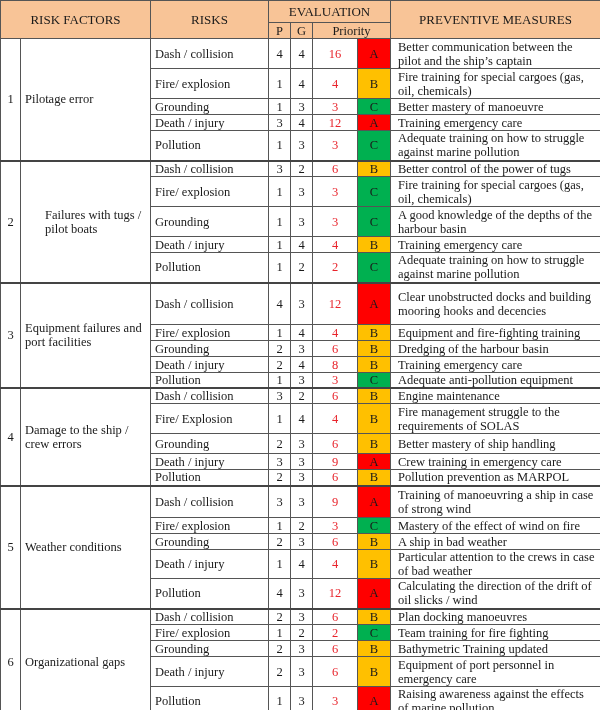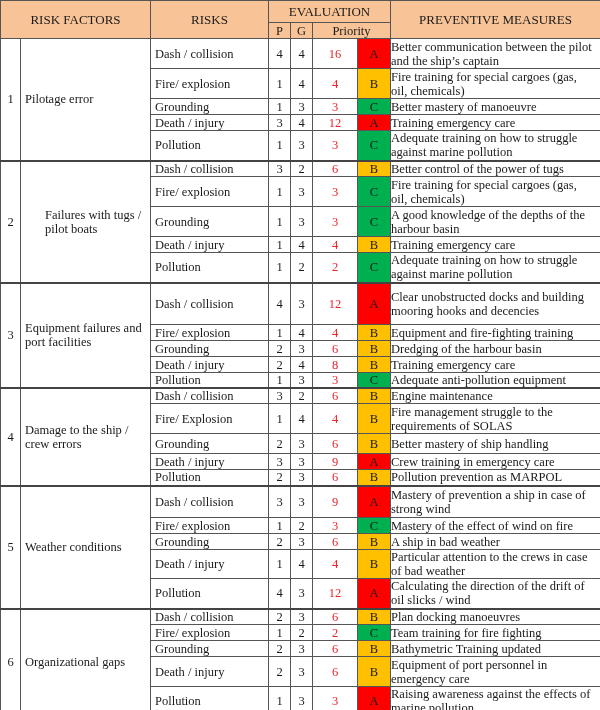--- a/index.html
+++ b/index.html
@@ -24,21 +24,21 @@
     font-weight: normal;
     text-align: center;
     font-size: 13px;
   }
   th.sub { font-size: 12.5px; }
   td.num { text-align: center; padding: 0; border-right: 1.5px solid #555; }
   td.factor { padding-left: 4px; }
   td.c { text-align: center; padding: 0; }
   td.score { text-align: center; color: #e8232b; padding: 0; }
   td.grade { text-align: center; padding: 0; color: #1a1a1a; }
-  td.measure { padding-left: 0; line-height: 14px; }
+  td.measure { padding-left: 7px; line-height: 14px; }
   tr.group-end td { border-bottom: 2px solid #444; }
 </style>
 </head>
 <body>
 
 <table>
   <colgroup>
     <col style="width:20px">
     <col style="width:130px">
     <col style="width:118px">
@@ -231,21 +231,21 @@
         <td class="measure">Pollution prevention as MARPOL</td>
       </tr>
       <tr style="height: 32px;">
         <td class="num" rowspan="5" style="border-bottom: 2px solid rgb(68, 68, 68);">5</td>
         <td class="factor" rowspan="5" style="border-bottom: 2px solid rgb(68, 68, 68);">Weather conditions</td>
         <td>Dash / collision</td>
         <td class="c">3</td>
         <td class="c">3</td>
         <td class="score">9</td>
         <td class="grade" style="background: rgb(255, 0, 0);">A</td>
-        <td class="measure">Mastery of prevention a ship in case of strong wind</td>
+        <td class="measure">Training of manoeuvring a ship in case of strong wind</td>
       </tr>
       <tr style="height: 16px;">
         <td>Fire/ explosion</td>
         <td class="c">1</td>
         <td class="c">2</td>
         <td class="score">3</td>
         <td class="grade" style="background: rgb(0, 176, 80);">C</td>
         <td class="measure">Mastery of the effect of wind on fire</td>
       </tr>
       <tr style="height: 16px;">

